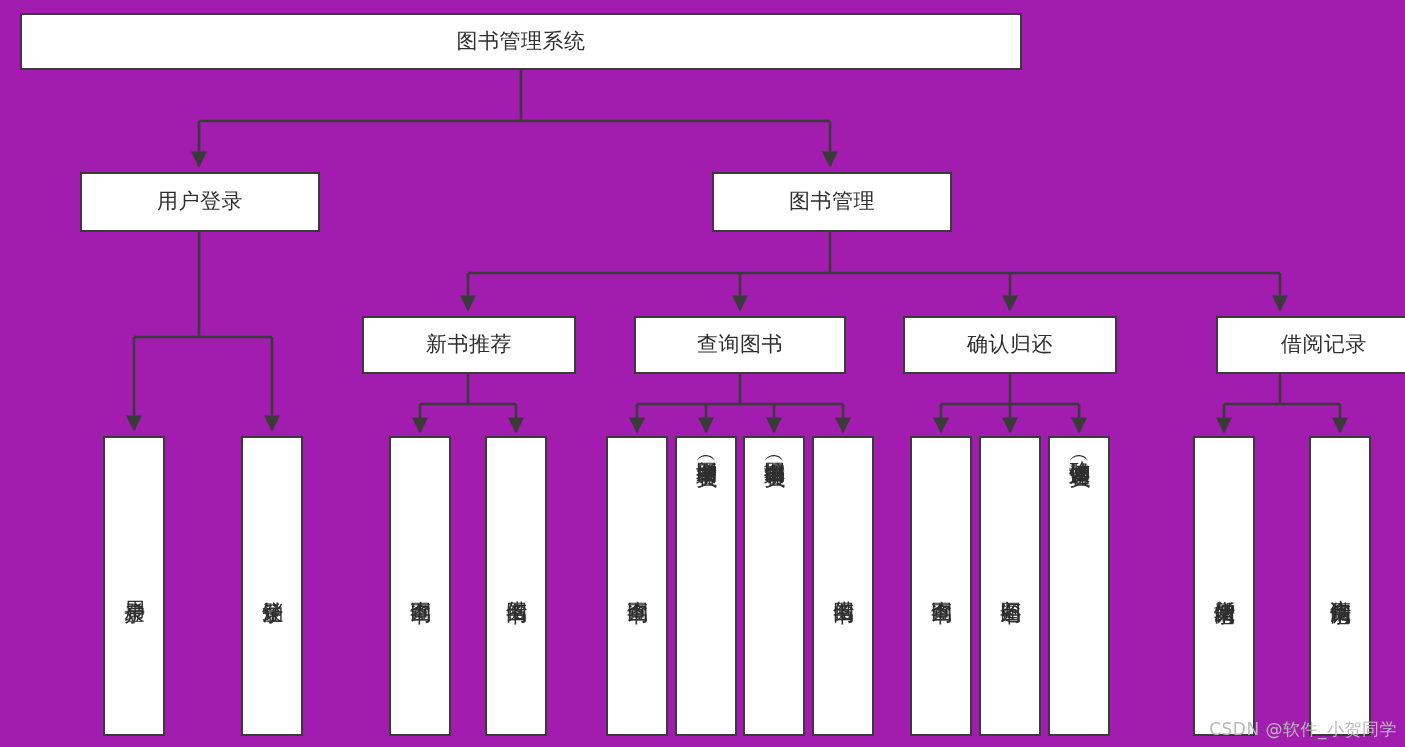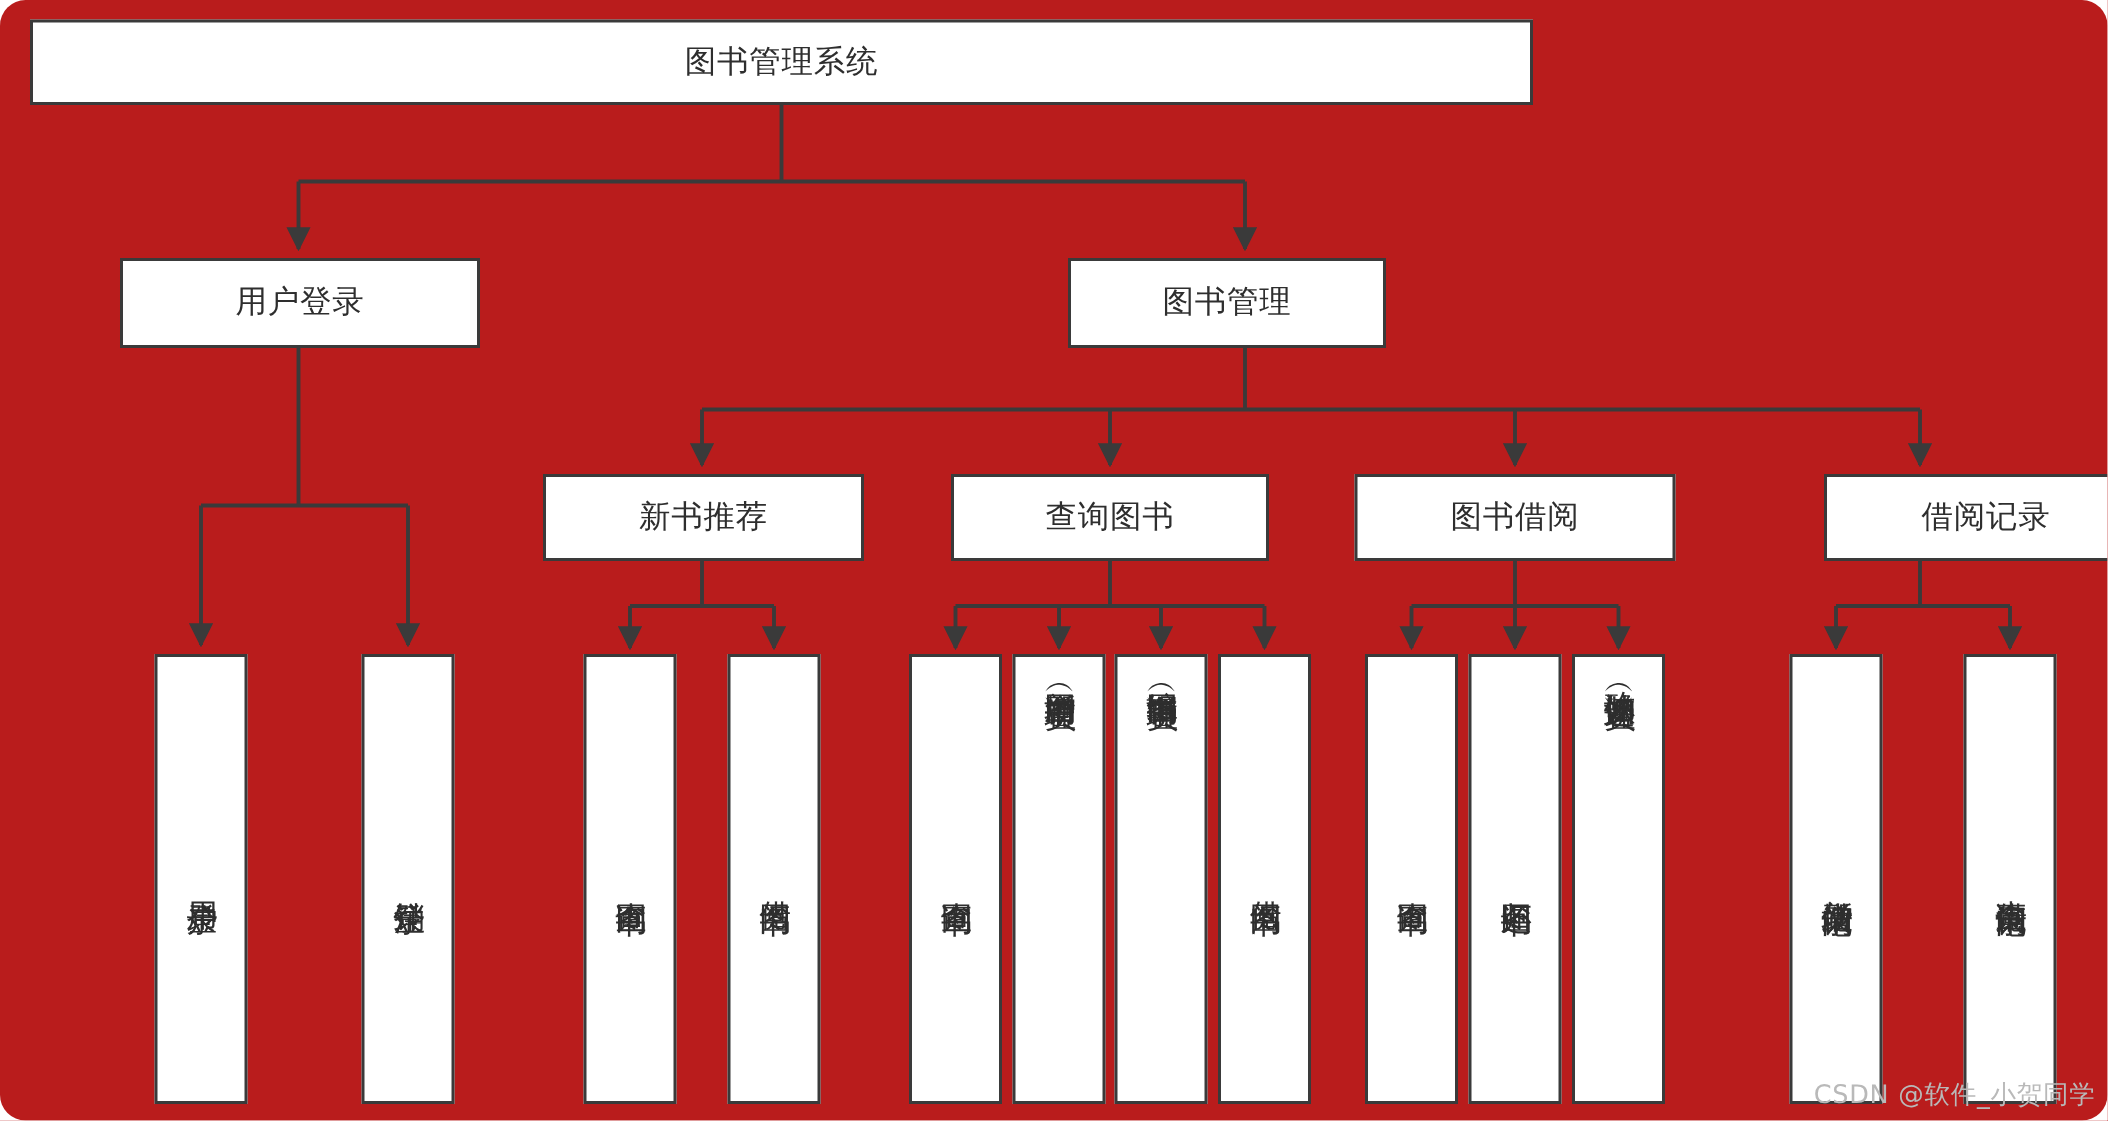--- a/index.html
+++ b/index.html
@@ -7,23 +7,22 @@
     padding: 0;
     background: #ffffff;
   }
   body {
     font-family: "DejaVu Sans", "Liberation Sans", sans-serif;
   }
   #canvas {
     position: relative;
     width: 1405px;
     height: 747px;
-    background: #b91c1c;
+    background: #a21caf;
     overflow: hidden;
-    border-radius: 17px;
   }
   #edges {
     position: absolute;
     left: 0;
     top: 0;
     width: 1405px;
     height: 747px;
   }
   .node {
     position: absolute;
@@ -128,32 +127,32 @@
     </g>
   </svg>
 
   <div class="node" style="left:20px; top:13px; width:1002px; height:57px;">
     <span class="label">图书管理系统</span>
   </div>
 
   <div class="node" style="left:80px; top:172px; width:240px; height:60px;">
     <span class="label">用户登录</span>
   </div>
-  <div class="node" style="left:712px; top:172px; width:212px; height:60px;">
+  <div class="node" style="left:712px; top:172px; width:240px; height:60px;">
     <span class="label">图书管理</span>
   </div>
 
   <div class="node" style="left:362px; top:316px; width:214px; height:58px;">
     <span class="label">新书推荐</span>
   </div>
   <div class="node" style="left:634px; top:316px; width:212px; height:58px;">
     <span class="label">查询图书</span>
   </div>
   <div class="node" style="left:903px; top:316px; width:214px; height:58px;">
-    <span class="label">图书借阅</span>
+    <span class="label">确认归还</span>
   </div>
   <div class="node" style="left:1172px; top:316px; width:216px; height:58px;margin-left:44px;">
     <span class="label">借阅记录</span>
   </div>
 
   <div class="node vertical" style="left: 103px; top: 436px; width: 62px; height: 300px; padding-top: 146px;">
     <span class="label">用户登录</span>
   </div>
   <div class="node vertical" style="left: 241px; top: 436px; width: 62px; height: 300px; padding-top: 146px;">
     <span class="label">注销登录</span>

